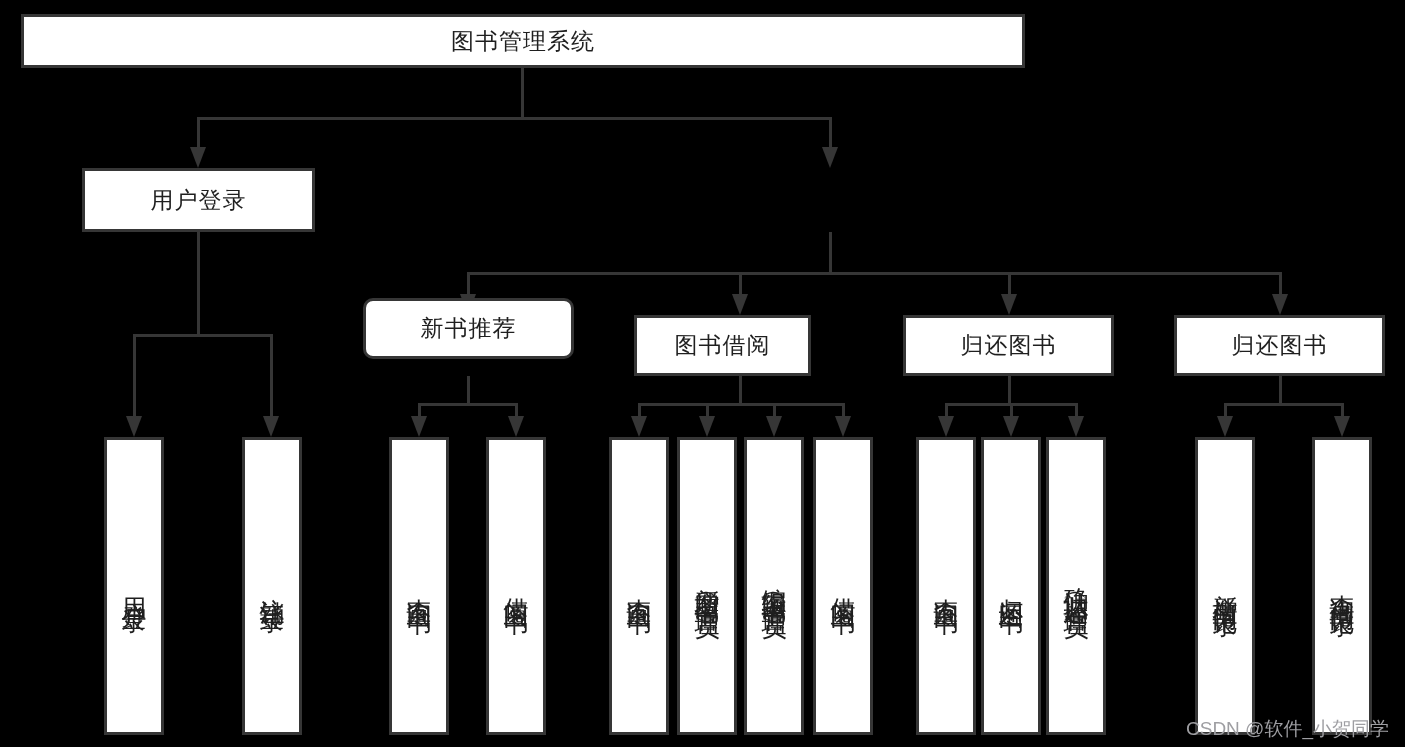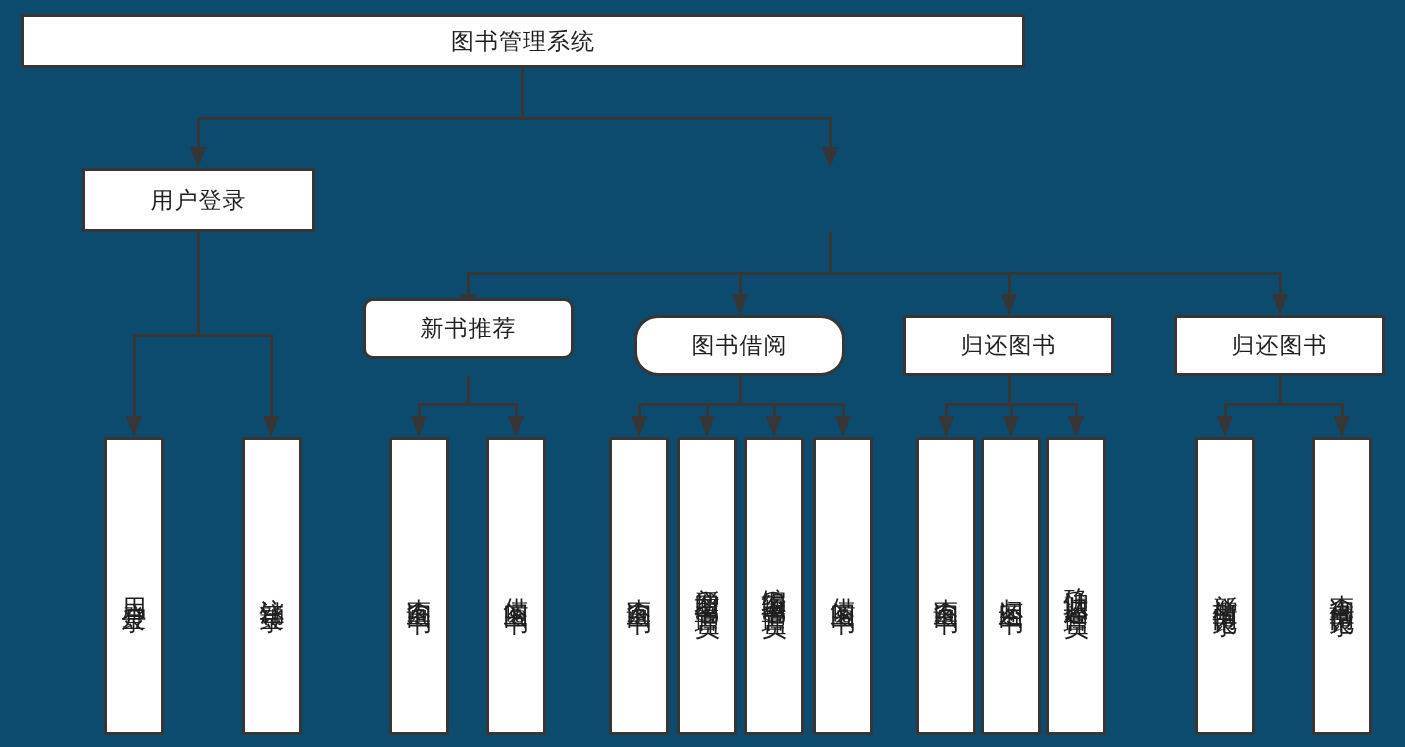--- a/index.html
+++ b/index.html
@@ -1,21 +1,21 @@
 <!DOCTYPE html>
 <html><head>
 <meta charset="utf-8">
 <style>
   html, body { margin: 0; padding: 0; background: #ffffff; }
   body { font-family: "Liberation Sans", "DejaVu Sans", sans-serif; }
   #stage {
     position: relative;
     width: 1405px;
     height: 747px;
-    background: #0c4a6e;
+    background: #000000;
     overflow: hidden;
   }
   .box {
     position: absolute;
     box-sizing: border-box;
     border: 3px solid #363636;
     background: #ffffff;
     display: flex;
     align-items: center;
     justify-content: center;
@@ -77,21 +77,21 @@
   <div class="line vl" style="left:467px; top:272px; height:23px;"></div>
   <div class="arrow" style="left:460px; top:294px;"></div>
   <div class="line vl" style="left:739px; top:272px; height:23px;"></div>
   <div class="arrow" style="left:732px; top:294px;"></div>
   <div class="line vl" style="left:1008px; top:272px; height:23px;"></div>
   <div class="arrow" style="left:1001px; top:294px;"></div>
   <div class="line vl" style="left:1279px; top:272px; height:23px;"></div>
   <div class="arrow" style="left:1272px; top:294px;"></div>
 
   <div class="box hbox" style="left:363px; top:298px; width:211px; height:61px;border-radius:10px;">新书推荐</div>
-  <div class="box hbox" style="left:634px; top:315px; width:211px; height:61px;border-radius:24px;">图书借阅</div>
+  <div class="box hbox" style="left:634px; top:315px; width:177px; height:61px;">图书借阅</div>
   <div class="box hbox" style="left:903px; top:315px; width:211px; height:61px;">归还图书</div>
   <div class="box hbox" style="left:1174px; top:315px; width:211px; height:61px;">归还图书</div>
 
   <div class="line vl" style="left:467px; top:376px; height:29px;"></div>
   <div class="line hl" style="left:418px; top:403px; width:99px;"></div>
   <div class="line vl" style="left:418px; top:403px; height:14px;"></div>
   <div class="arrow" style="left:411px; top:416px;"></div>
   <div class="line vl" style="left:515px; top:403px; height:14px;"></div>
   <div class="arrow" style="left:508px; top:416px;"></div>
 
@@ -133,14 +133,15 @@
   <div class="box vbox" style="left:744px; top:437px; width:60px; height:298px;">编辑图书（管理员）</div>
   <div class="box vbox" style="left:813px; top:437px; width:60px; height:298px;">借阅图书</div>
 
   <div class="box vbox" style="left:916px; top:437px; width:60px; height:298px;">查询图书</div>
   <div class="box vbox" style="left:981px; top:437px; width:60px; height:298px;">归还图书</div>
   <div class="box vbox" style="left:1046px; top:437px; width:60px; height:298px;">确认归还（管理员）</div>
 
   <div class="box vbox" style="left:1195px; top:437px; width:60px; height:298px;">新增借阅记录</div>
   <div class="box vbox" style="left:1312px; top:437px; width:60px; height:298px;">查询借阅记录</div>
 
+  <div class="watermark">CSDN @软件_小贺同学</div>
 
 </div>
 
 </body></html>

